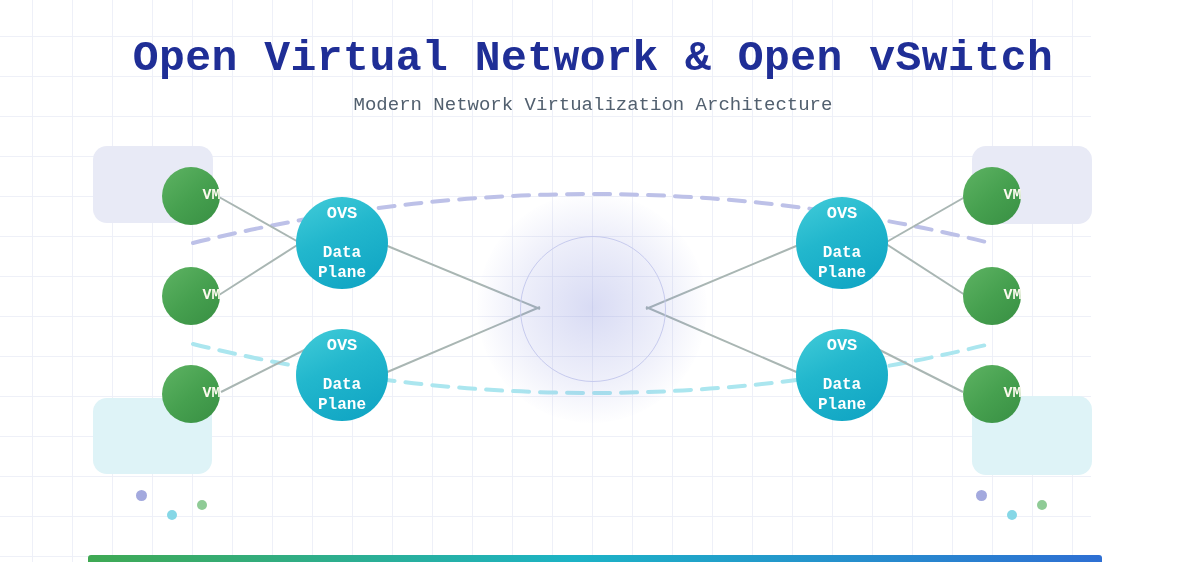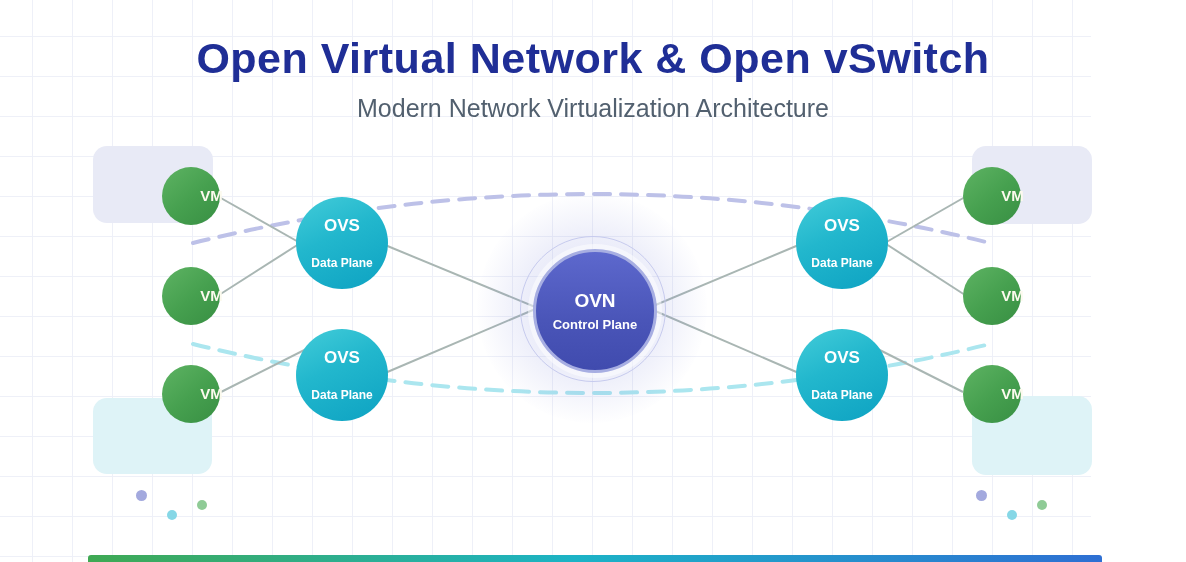--- a/index.html
+++ b/index.html
@@ -9,29 +9,30 @@
     background:#ffffff;
   }
   .stage{
     position:relative;width:1091px;height:562px;
     background-color:#ffffff;
     background-image:
       linear-gradient(to right,#eef0f8 1px,transparent 1px),
       linear-gradient(to bottom,#eef0f8 1px,transparent 1px);
     background-size:40px 40px;
     background-position:32px 36px;
+    font-family:Liberation Mono, monospace;
   }
   .title{
     position:absolute;left:0;top:34px;width:1186px;
     text-align:center;font-size:43px;font-weight:bold;
     color:#1f2e96;letter-spacing:0.5px;
   }
   .subtitle{
     position:absolute;left:0;top:94px;width:1186px;
-    text-align:center;font-size:25px;color:#52606f;
+    text-align:center;font-size:19px;color:#52606f;
   }
   .panel{position:absolute;border-radius:14px;}
   .panel.lav{background:#e8eaf6;}
   .panel.cyn{background:#def3f7;}
   svg.links{position:absolute;left:0;top:0;z-index:2;}
   .glow{
     position:absolute;z-index:2;border-radius:50%;
     background:radial-gradient(circle,rgba(116,126,215,0.28) 0%,rgba(116,126,215,0.12) 45%,rgba(116,126,215,0) 72%);
   }
   .ring{
@@ -48,21 +49,21 @@
     width:58px;height:58px;
     background:linear-gradient(140deg,#5eb363 0%,#46a04f 52%,#388f43 100%);
   }
   .vm .t1{font-size:15px;color:#fcfaee;margin-left:41px;}
   .ovs{
     width:92px;height:92px;
     background:linear-gradient(155deg,#43ccd9 0%,#22b7cd 42%,#0da2c2 100%);
     text-align:center;
   }
   .ovs .t1{font-size:17px;}
-  .ovs .t2{font-size:12px;font-weight:bold;margin-top:19px;}
+  .ovs .t2{font-size:16px;font-weight:bold;margin-top:19px;}
   .ovn{
     width:118px;height:118px;
     background:linear-gradient(180deg,#5d68cd 0%,#4a55b8 58%,#404bae 100%);
     border:3px solid #a7aee2;
     box-shadow:0 0 0 5px rgba(255,255,255,0.5);
   }
   .ovn .t1{font-size:19px;}
   .ovn .t2{font-size:13px;font-weight:bold;margin-top:4px;}
   .dot{position:absolute;border-radius:50%;z-index:3;}
   .dot.lav{width:11px;height:11px;background:#a3a9de;}
@@ -139,24 +140,20 @@
   </div>
   <div class="node ovs" style="left:796px;top:197px;">
     <div class="t1">OVS</div>
     <div class="t2">Data Plane</div>
   </div>
   <div class="node ovs" style="left:796px;top:329px;">
     <div class="t1">OVS</div>
     <div class="t2">Data Plane</div>
   </div>
 
-  <div class="node ovn" style="left:533px;top:249px;">
-    <div class="t1">OVN</div>
-    <div class="t2">Control Plane</div>
-  </div>
 
   <div class="dot lav" style="left:136px;top:490px;"></div>
   <div class="dot cyn" style="left:167px;top:510px;"></div>
   <div class="dot grn" style="left:197px;top:500px;"></div>
   <div class="dot lav" style="left:976px;top:490px;"></div>
   <div class="dot cyn" style="left:1007px;top:510px;"></div>
   <div class="dot grn" style="left:1037px;top:500px;"></div>
 
   <div class="bottom-bar"></div>
 

